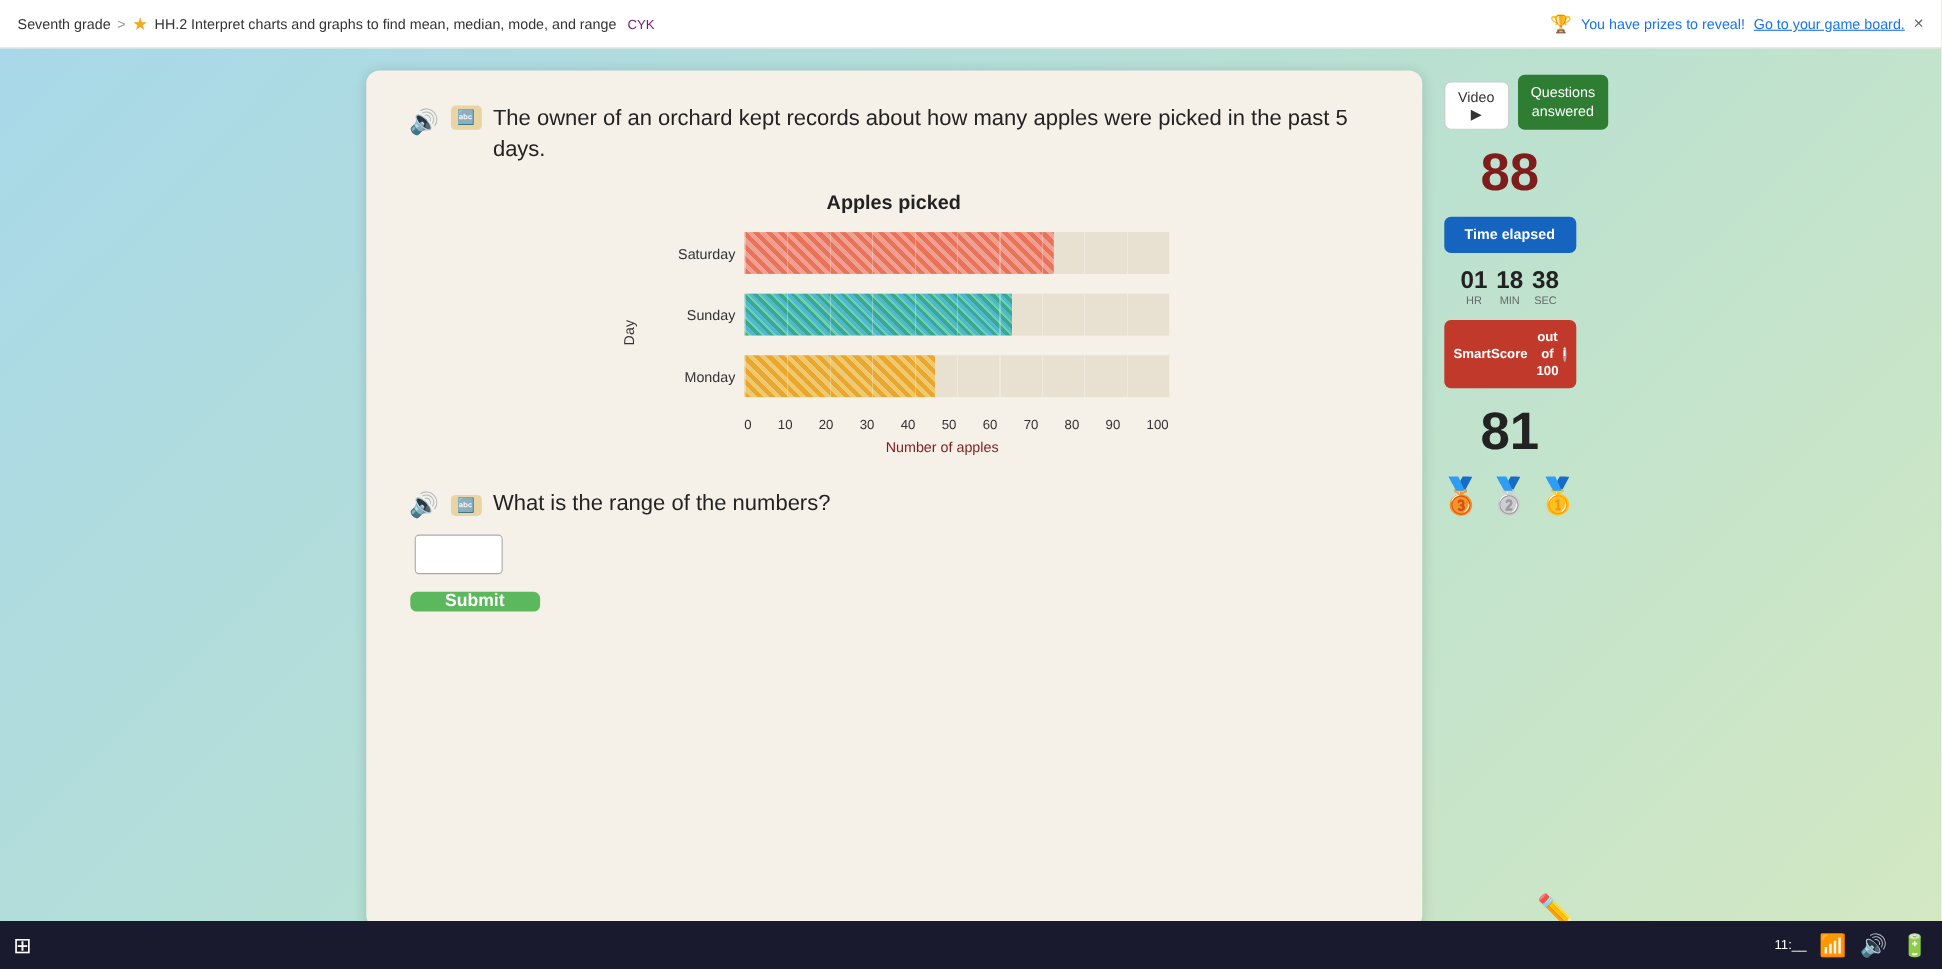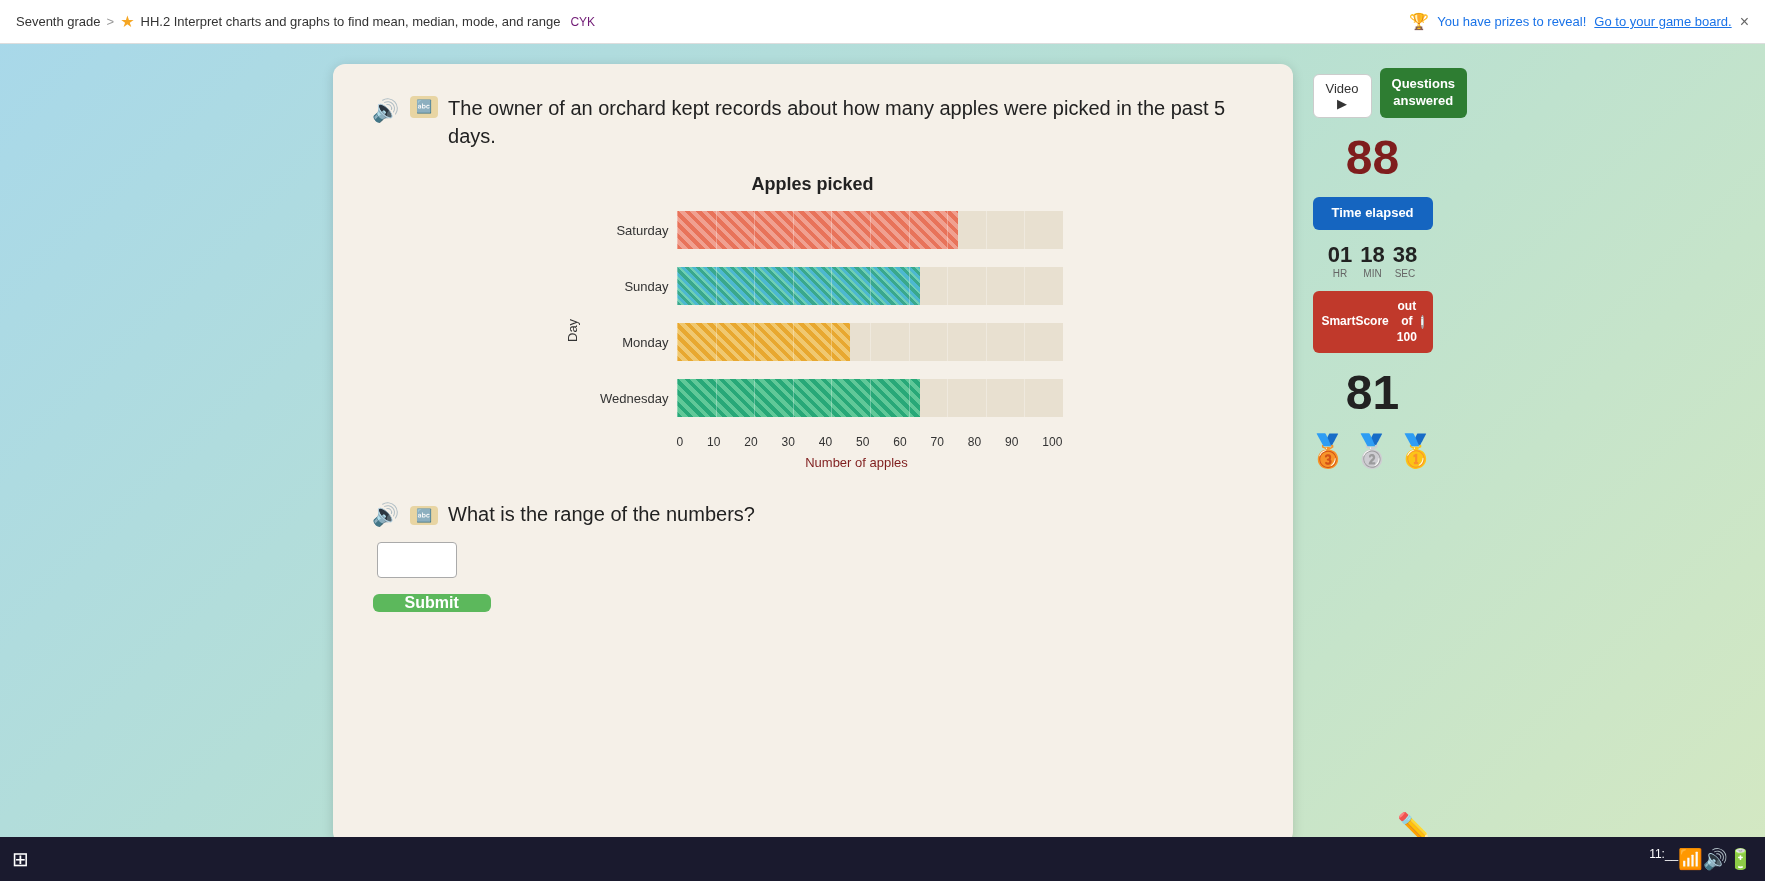--- a/index.html
+++ b/index.html
@@ -299,21 +299,21 @@
       align-items: center;
       gap: 4px;
     }
     .questions-answered-btn {
       background: #2e7d32;
       color: white;
       border: none;
       border-radius: 6px;
       padding: 8px 12px;
       font-size: 13px;
-      font-weight: bold;
+      font-weight: normal;
       text-align: center;
       cursor: pointer;
       width: 100%;
       line-height: 1.3;
     }
     .count-number {
       font-size: 48px;
       font-weight: bold;
       color: #7f1d1d;
       text-align: center;
@@ -403,20 +403,22 @@
       display: flex;
       gap: 8px;
     }
     .taskbar-icon {
       color: white;
       font-size: 20px;
       cursor: pointer;
     }
     .taskbar-right {
       display: flex;
+      gap: 12px;
+      align-items: center;
       color: white;
       font-size: 12px;
     }
 
     .info-circle {
       display: inline-block;
       width: 14px;
       height: 14px;
       background: #aaa;
       border-radius: 50%;
@@ -471,26 +473,20 @@
           <div class="bar-row">
             <div class="bar-label">Sunday</div>
             <div class="bar-wrapper">
               <div class="bar bar-sunday"></div>
             </div>
           </div>
           <div class="bar-row">
             <div class="bar-label">Monday</div>
             <div class="bar-wrapper">
               <div class="bar bar-monday"></div>
-            </div>
-          </div>
-          <div class="bar-row">
-            <div class="bar-label">Wednesday</div>
-            <div class="bar-wrapper">
-              <div class="bar bar-wednesday"></div>
             </div>
           </div>
 
           <div class="x-axis">
             <div class="x-axis-ticks">
               <span>0</span>
               <span>10</span>
               <span>20</span>
               <span>30</span>
               <span>40</span>

